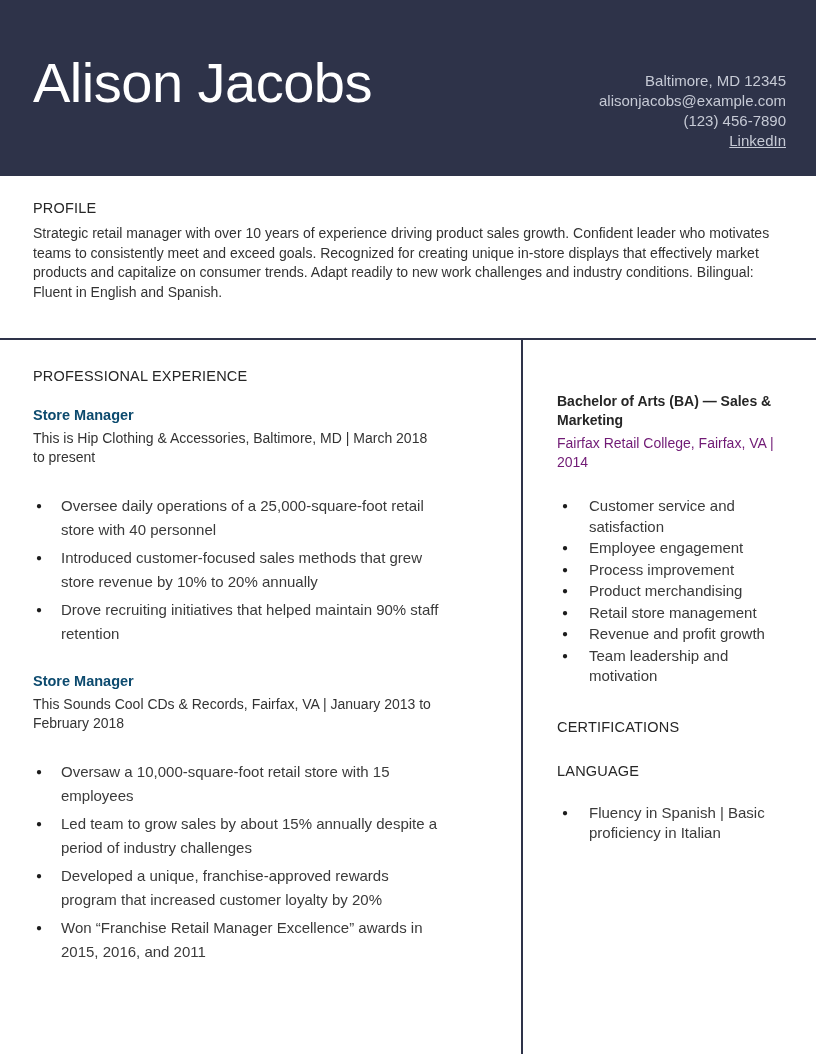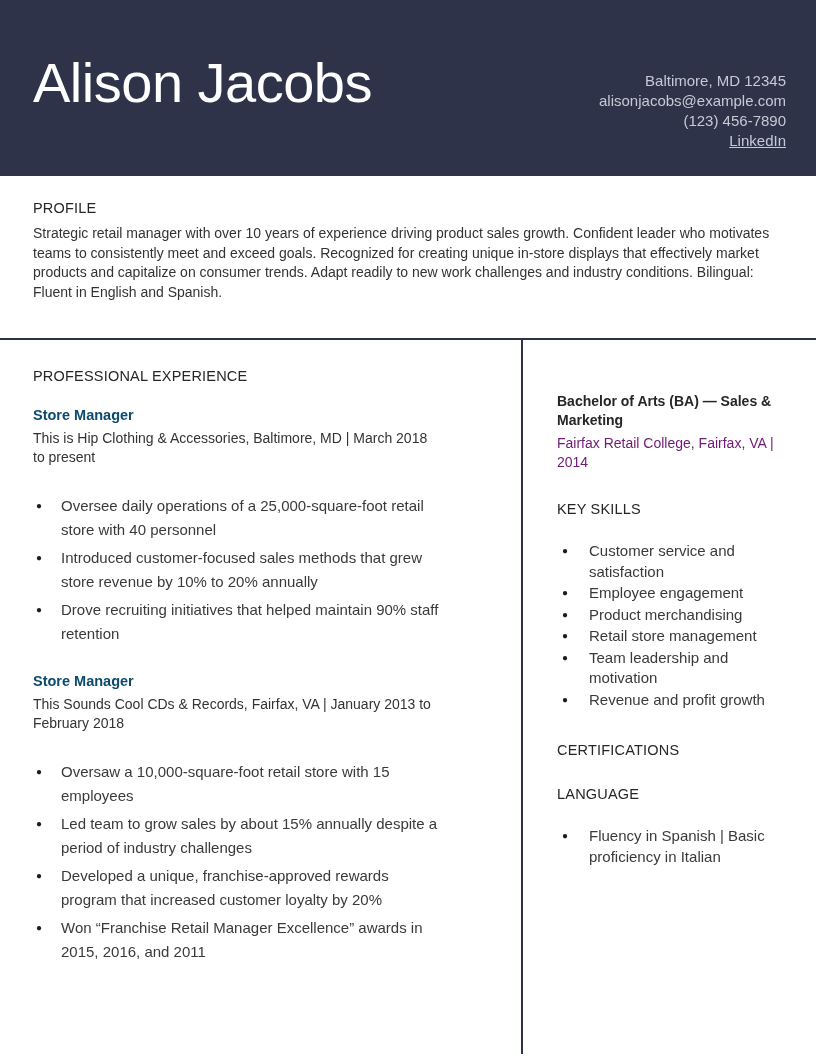--- a/index.html
+++ b/index.html
@@ -210,28 +210,28 @@
         <li>Developed a unique, franchise-approved rewards program that increased customer loyalty by 20%</li>
         <li>Won “Franchise Retail Manager Excellence” awards in 2015, 2016, and 2011</li>
       </ul>
     </div>
   </section>
 
   <section class="right-col">
     <div class="edu-degree">Bachelor of Arts (BA) — Sales &amp; Marketing</div>
     <div class="edu-school">Fairfax Retail College, Fairfax, VA | 2014</div>
 
-    <h2 class="sec-heading mt-skills">KEY SKILLS</h2>
     <ul class="bullets narrow">
       <li>Customer service and satisfaction</li>
       <li>Employee engagement</li>
+      <li>Process improvement</li>
       <li>Product merchandising</li>
       <li>Retail store management</li>
+      <li>Revenue and profit growth</li>
       <li>Team leadership and motivation</li>
-      <li>Revenue and profit growth</li>
     </ul>
 
     <h2 class="sec-heading mt-certs">CERTIFICATIONS</h2>
 
     <h2 class="sec-heading mt-lang">LANGUAGE</h2>
     <ul class="bullets narrow">
       <li>Fluency in Spanish | Basic proficiency in Italian</li>
     </ul>
   </section>
 

